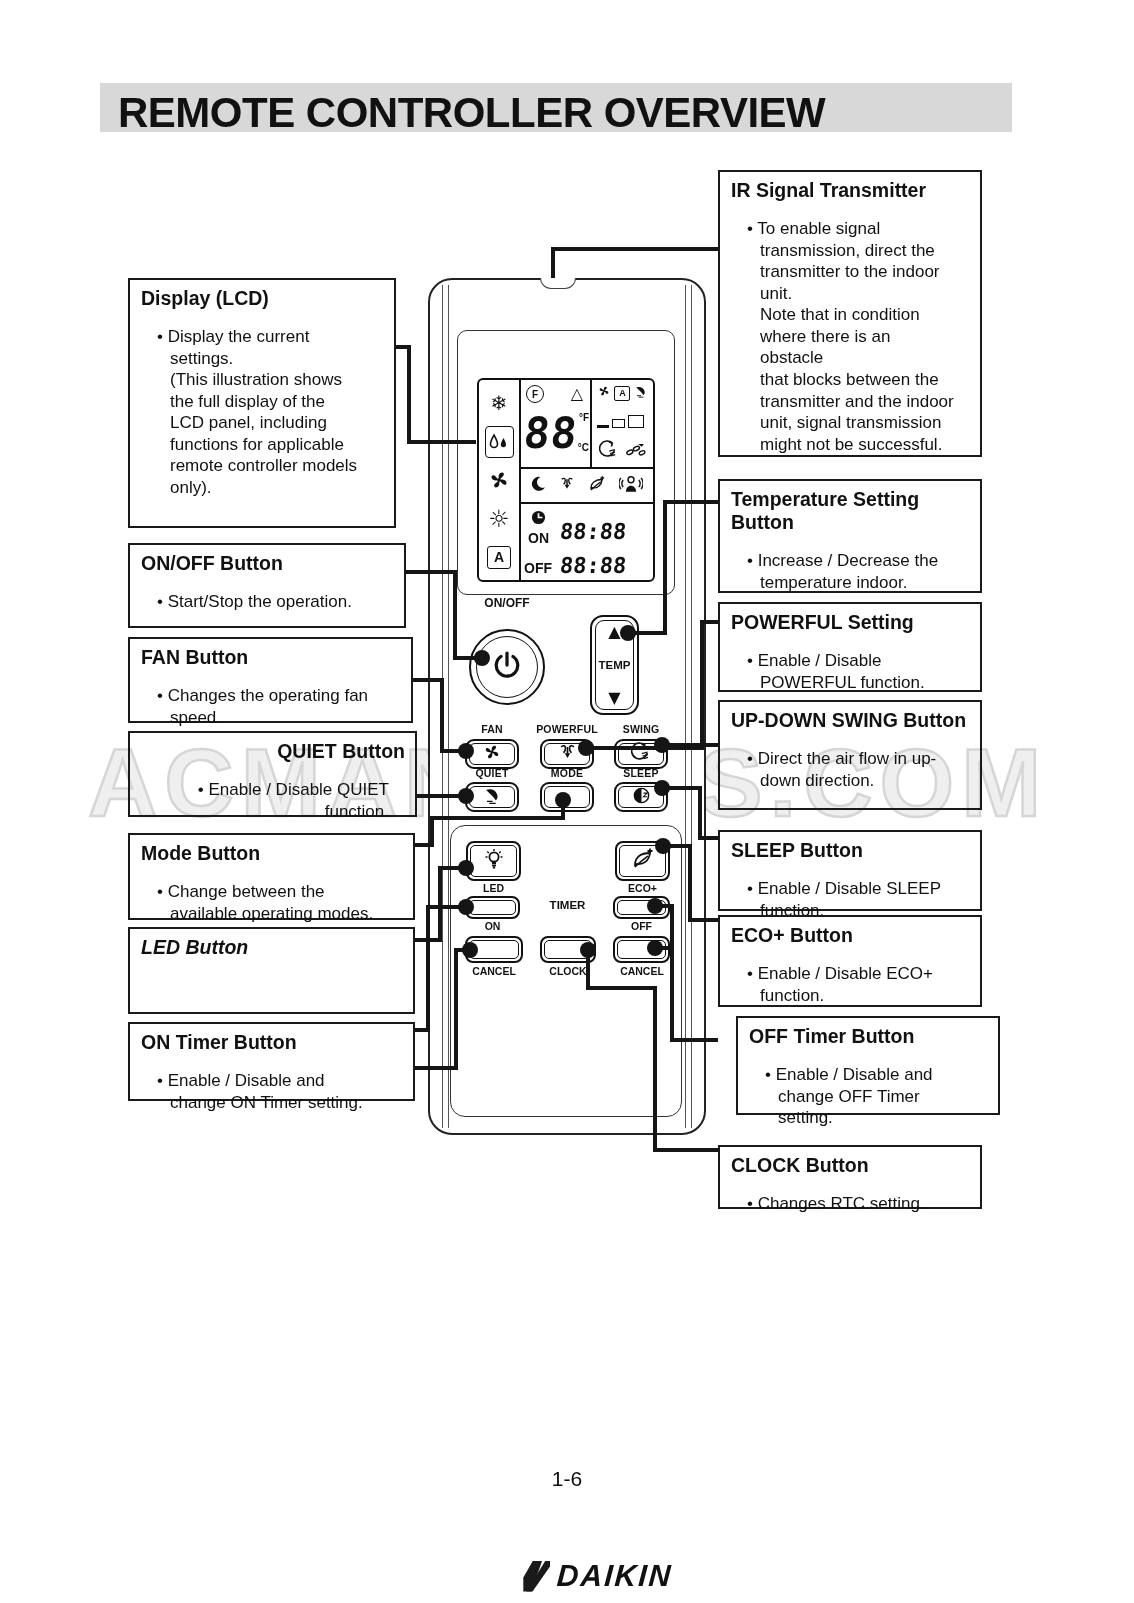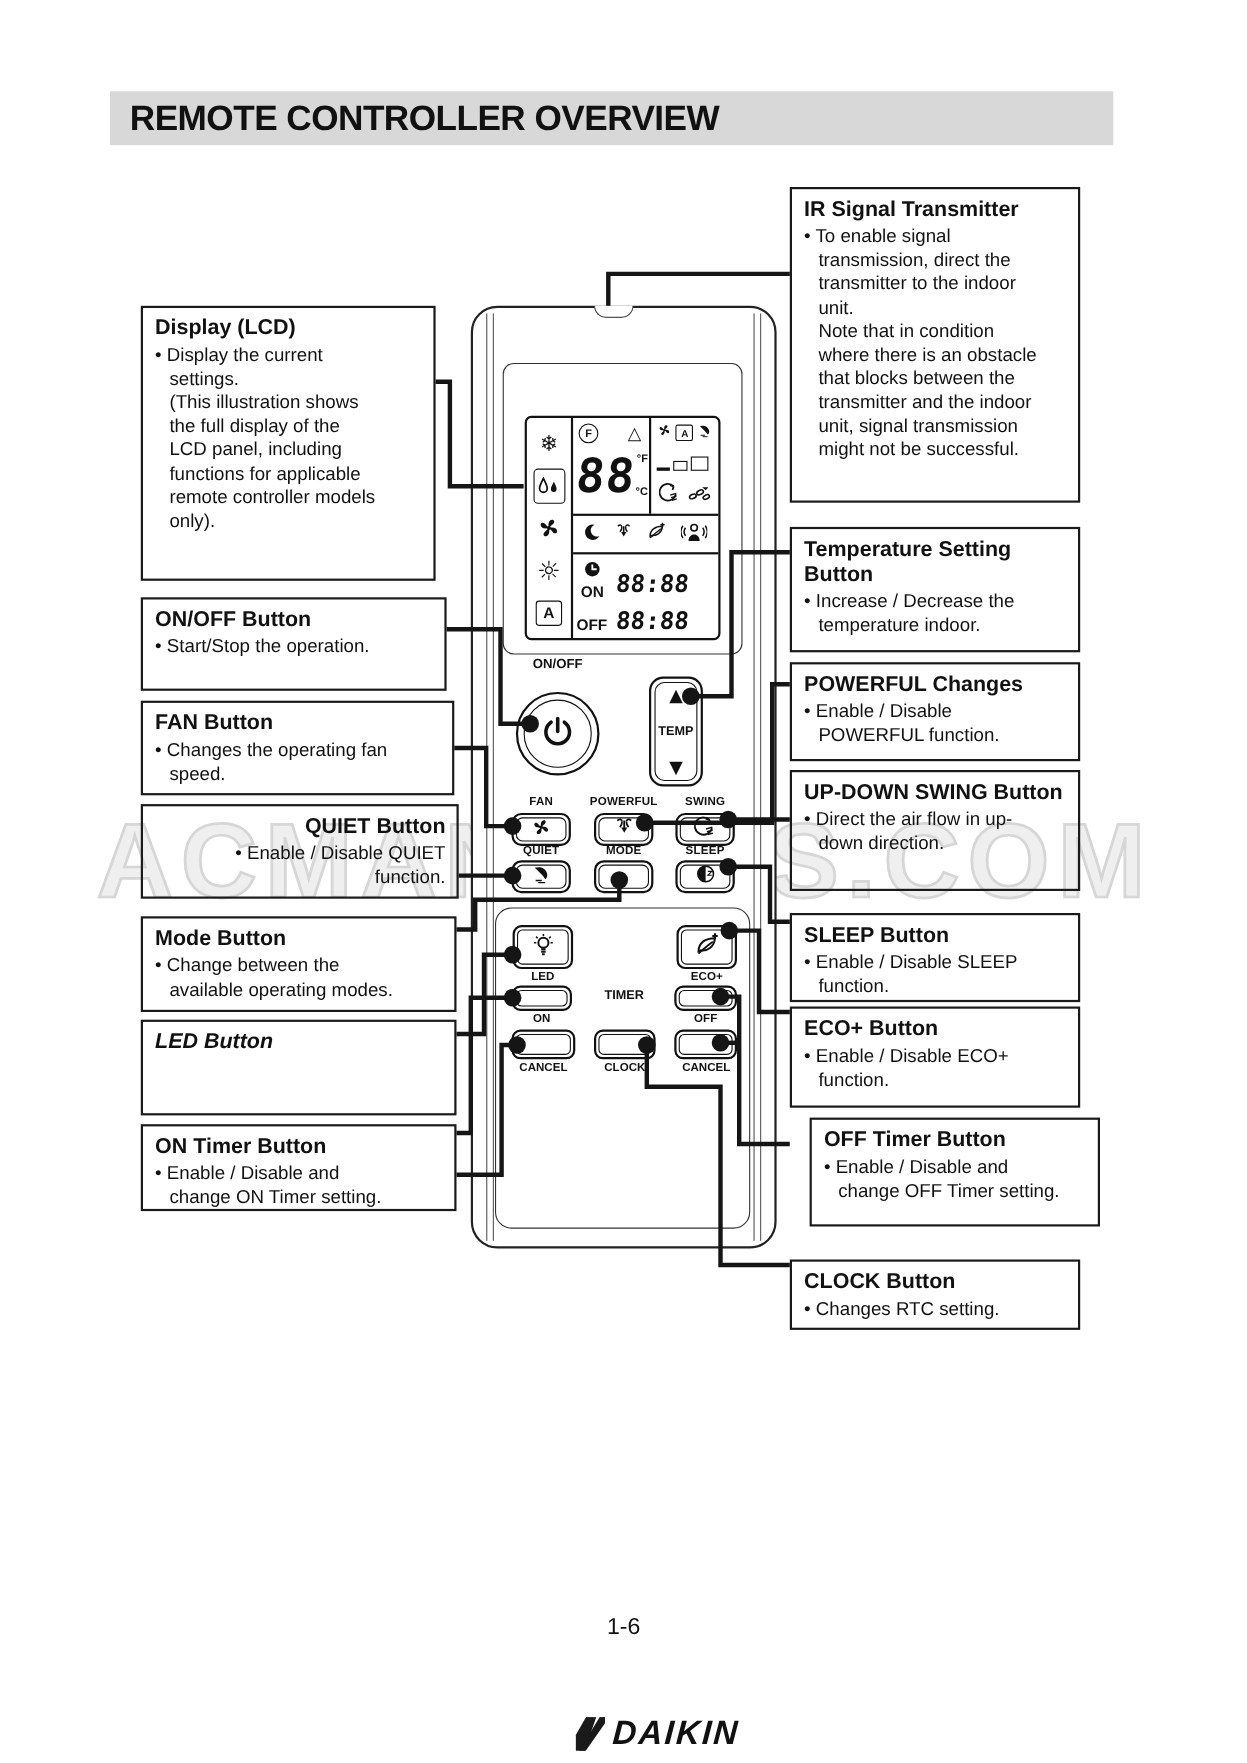--- a/index.html
+++ b/index.html
@@ -4,25 +4,25 @@
 <style>
   html,body{margin:0;padding:0;background:#ffffff;}
   .page{position:relative;width:1134px;height:1603px;background:#fff;overflow:hidden;
         font-family:"Liberation Sans","DejaVu Sans",sans-serif;color:#111;}
   
   .watermark{position:absolute;left:88px;top:728px;width:1000px;z-index:0;
     font-size:96px;font-weight:bold;letter-spacing:7px;color:#efefef;
     -webkit-text-stroke:2.5px #d6d6d6;white-space:nowrap;user-select:none;}
   
   .title-bar{position:absolute;left:100px;top:83px;width:912px;height:49px;background:#d8d8d8;z-index:2;}
-  .title-bar h1{margin:0;padding:6px 0 0 18px;font-size:32px;font-weight:bold;letter-spacing:-.5px;}
+  .title-bar h1{margin:0;padding:6px 0 0 18px;font-size:42px;font-weight:bold;letter-spacing:-.5px;}
   
   .box{position:absolute;border:2px solid #1a1a1a;padding:7px 10px 6px 11px;box-sizing:border-box;z-index:2;background:transparent;}
   .box h3{margin:0 0 2px 0;font-size:19.5px;font-weight:bold;line-height:1.18;}
-  .box p{margin:0;font-size:17px;line-height:1.27;white-space:pre-line;padding-left:13px;text-indent:-13px;}
+  .box p{margin:16px;font-size:17px;line-height:1.27;white-space:pre-line;padding-left:13px;text-indent:-13px;}
   .b-display{left:128px;top:278px;width:268px;height:250px;}
   .b-onoff{left:128px;top:543px;width:278px;height:85px;}
   .b-fan{left:128px;top:637px;width:285px;height:86px;}
   .b-quiet{left:128px;top:731px;width:289px;height:86px;text-align:right;}
   .b-mode{left:128px;top:833px;width:287px;height:87px;}
   .b-led{left:128px;top:927px;width:287px;height:87px;font-style:italic;}
   .b-ontimer{left:128px;top:1022px;width:287px;height:79px;}
   .b-ir{left:718px;top:170px;width:264px;height:287px;}
   .b-temp{left:718px;top:479px;width:264px;height:114px;}
   .b-powerful{left:718px;top:602px;width:264px;height:90px;}
@@ -159,21 +159,21 @@
 transmitter and the indoor
 unit, signal transmission
 might not be successful.</p>
   </div>
   <div class="box b-temp">
     <h3>Temperature Setting Button</h3>
     <p>• Increase / Decrease the
 temperature indoor.</p>
   </div>
   <div class="box b-powerful">
-    <h3>POWERFUL Changes</h3>
+    <h3>POWERFUL Setting</h3>
     <p>• Enable / Disable
 POWERFUL function.</p>
   </div>
   <div class="box b-swing">
     <h3>UP-DOWN SWING Button</h3>
     <p>• Direct the air flow in up-
 down direction.</p>
   </div>
   <div class="box b-sleep">
     <h3>SLEEP Button</h3>

